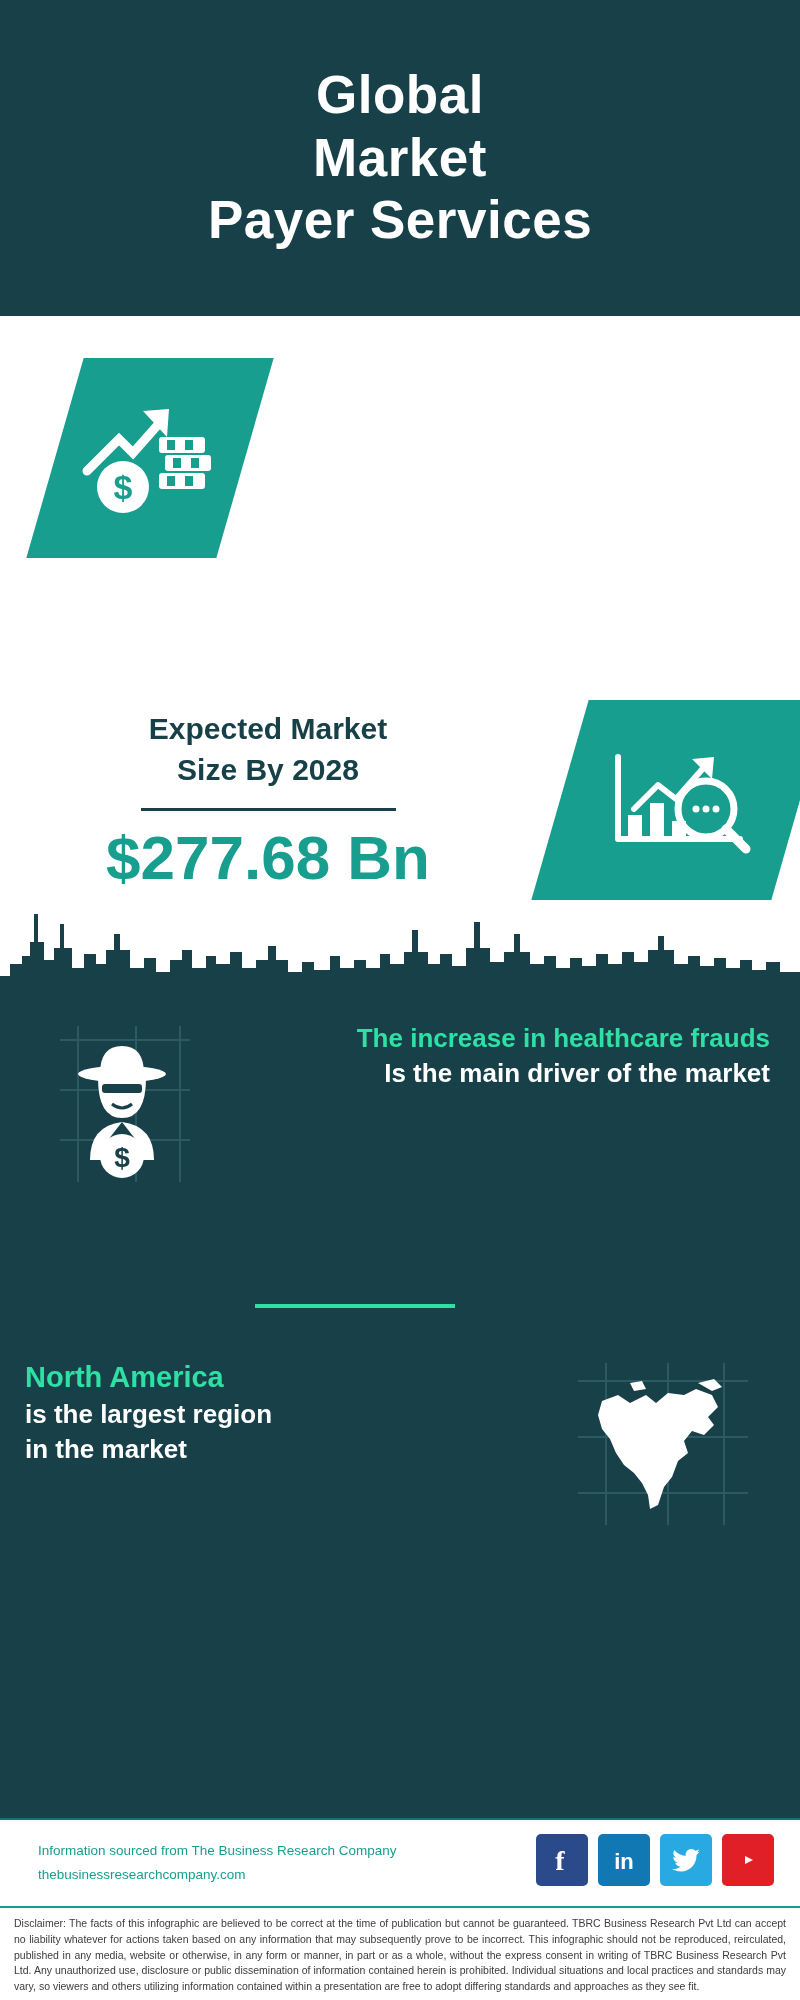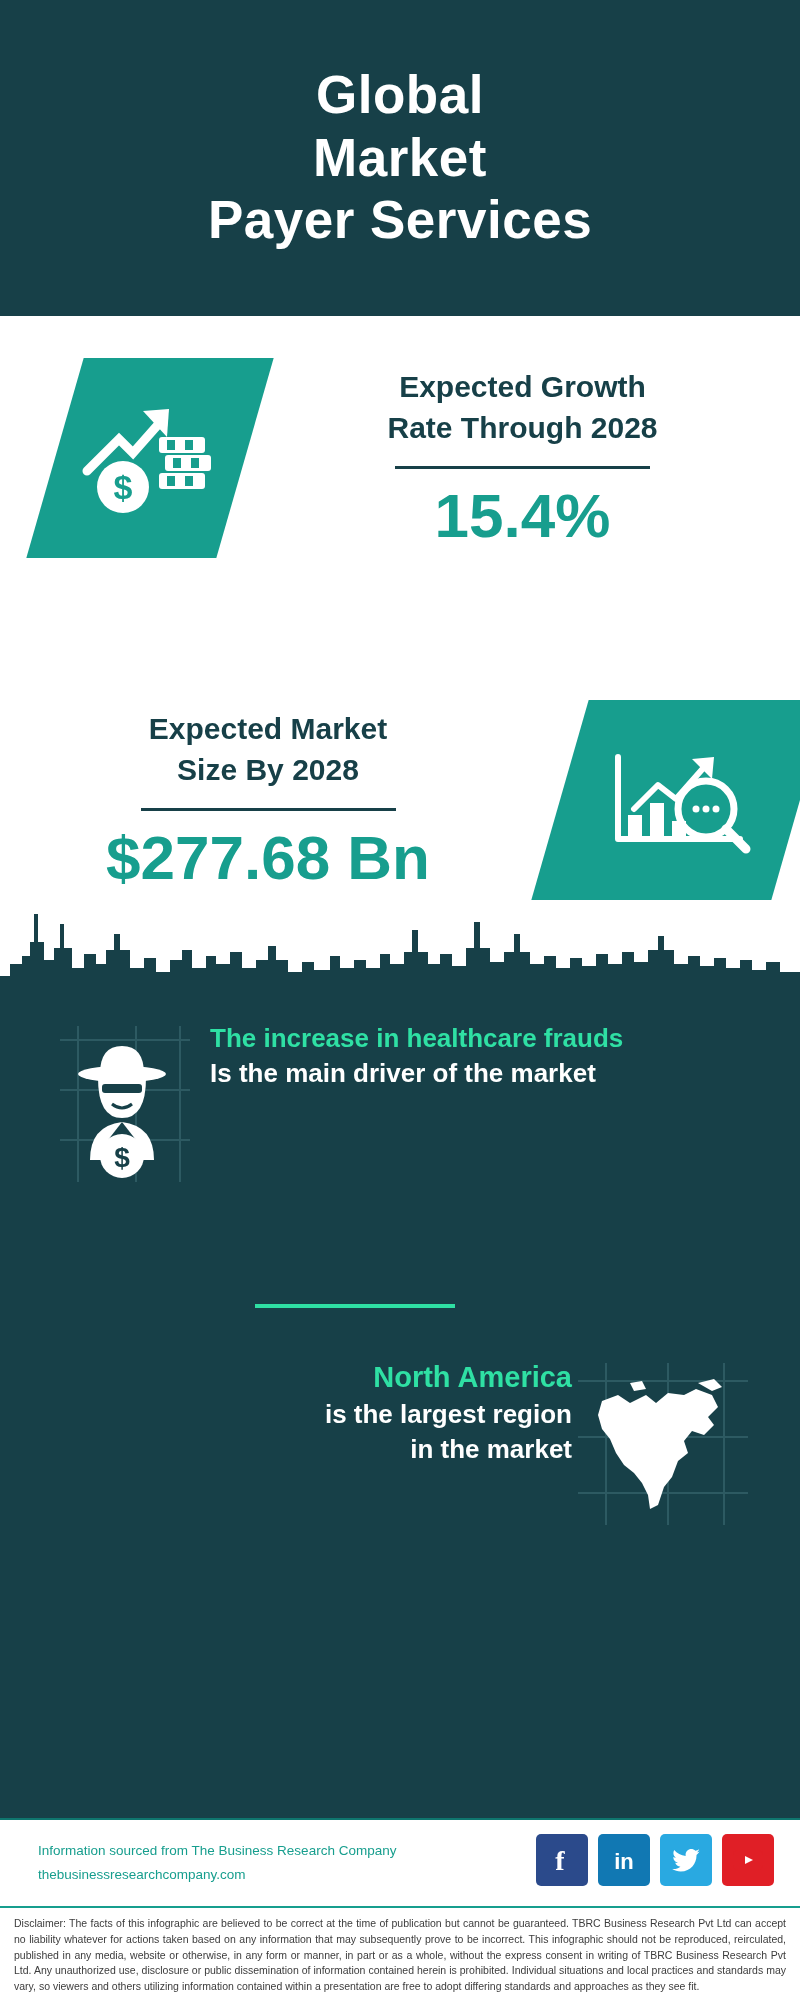--- a/index.html
+++ b/index.html
@@ -128,21 +128,21 @@
   }
   .grid-icon {
     width: 150px;
     height: 170px;
     margin-left: 50px;
     flex-shrink: 0;
     position: relative;
   }
   .driver-text {
     flex: 1;
-    text-align: left;
+    text-align: right;
     padding-right: 30px;
     padding-left: 10px;
   }
   .accent-line-1 {
     color: #2fe0a4;
     font-size: 26px;
     font-weight: bold;
     line-height: 1.3;
   }
   .plain-line {
@@ -164,21 +164,21 @@
   .region-block {
     position: absolute;
     top: 365px;
     left: 0;
     width: 800px;
     display: flex;
     align-items: flex-start;
   }
   .region-text {
     flex: 1;
-    text-align: right;
+    text-align: left;
     padding-left: 25px;
   }
   .map-icon {
     width: 180px;
     height: 170px;
     margin-right: 48px;
     flex-shrink: 0;
     position: relative;
   }
 
@@ -267,28 +267,20 @@
               <rect x="98" y="65" width="8" height="10"></rect>
               <rect x="116" y="65" width="8" height="10"></rect>
               <rect x="92" y="83" width="8" height="10"></rect>
               <rect x="110" y="83" width="8" height="10"></rect>
             </g>
 
             <circle cx="48" cy="94" r="26" fill="#ffffff"></circle>
             <text x="48" y="106" font-size="34" font-family="Liberation Sans, sans-serif" font-weight="bold" fill="#179e8e" text-anchor="middle">$</text>
           </svg>
         </div>
-      </div>
-      <div class="stat-text">
-        <div class="stat-label">
-          <div>Expected Growth</div>
-          <div>Rate Through 2028</div>
-        </div>
-        <div class="stat-rule"></div>
-        <div class="stat-value">15.4%</div>
       </div>
     </div>
 
     <div class="stat-row stat-row-2">
       <div class="stat-text">
         <div class="stat-label">
           <div>Expected Market</div>
           <div>Size By 2028</div>
         </div>
         <div class="stat-rule"></div>

